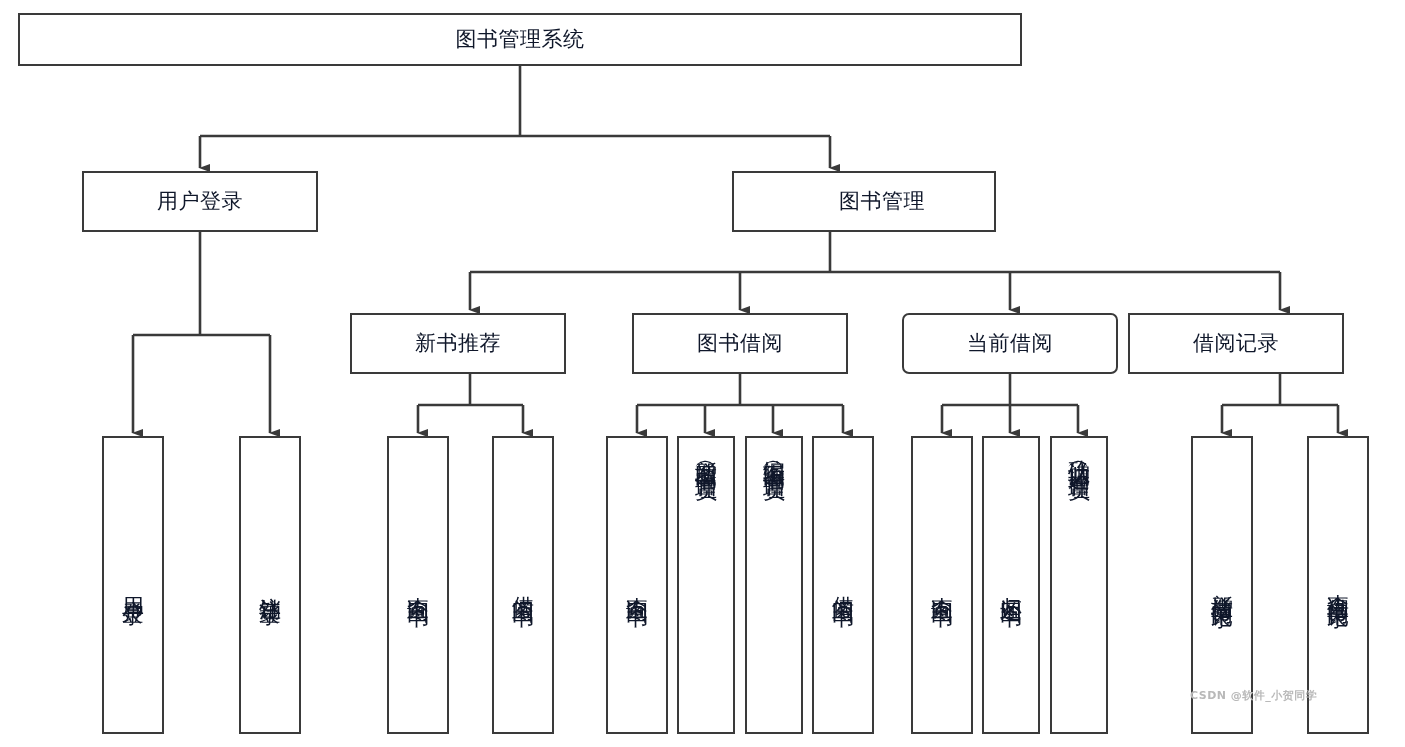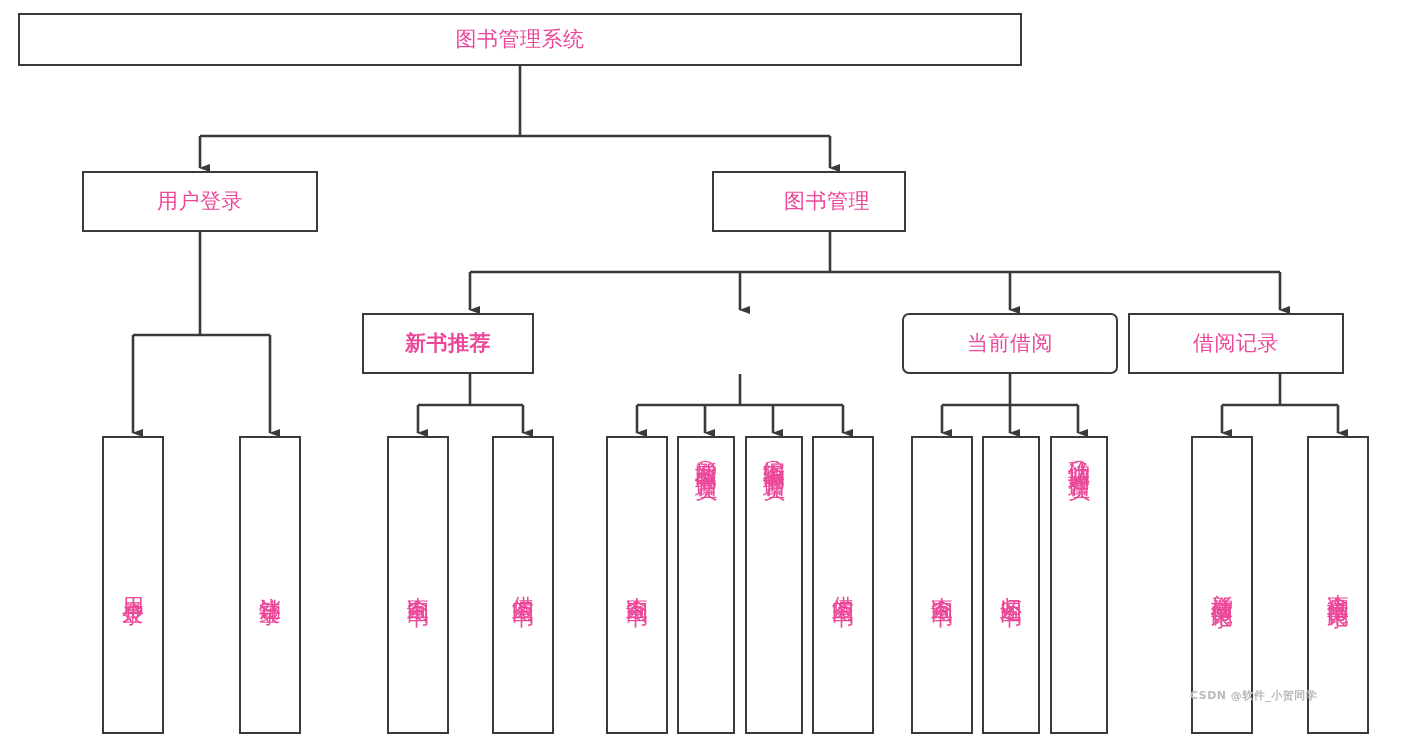--- a/index.html
+++ b/index.html
@@ -28,21 +28,21 @@
     pointer-events: none;
   }
   .node {
     position: absolute;
     box-sizing: border-box;
     background: #ffffff;
     border: 2px solid #3a3a3a;
     display: flex;
     align-items: center;
     justify-content: center;
-    color: #ec4899;
+    color: #0f172a;
     overflow: hidden;
   }
   .node .label {
     font-size: 21px;
     line-height: 1.15;
     letter-spacing: 0.5px;
     white-space: nowrap;
   }
   
   .node.vert {
@@ -129,26 +129,29 @@
     </g>
   </svg>
 
   <div class="node" style="left:18px; top:13px; width:1004px; height:53px;">
     <span class="label">图书管理系统</span>
   </div>
 
   <div class="node" style="left:82px; top:171px; width:236px; height:61px;">
     <span class="label">用户登录</span>
   </div>
-  <div class="node" style="left:712px; top:171px; width:194px; height:61px;padding-left:36px;">
+  <div class="node" style="left:732px; top:171px; width:264px; height:61px;padding-left:36px;">
     <span class="label">图书管理</span>
   </div>
 
-  <div class="node" style="left:362px; top:313px; width:172px; height:61px;font-weight:bold;">
+  <div class="node" style="left:350px; top:313px; width:216px; height:61px;">
     <span class="label">新书推荐</span>
+  </div>
+  <div class="node" style="left:632px; top:313px; width:216px; height:61px;">
+    <span class="label">图书借阅</span>
   </div>
   <div class="node" style="left:902px; top:313px; width:216px; height:61px;border-radius:7px;">
     <span class="label">当前借阅</span>
   </div>
   <div class="node" style="left:1128px; top:313px; width:216px; height:61px;">
     <span class="label">借阅记录</span>
   </div>
 
   <div class="node vert centered" style="left:102px; top:436px; width:62px; height:298px;">
     <span class="label">用户登录</span>

